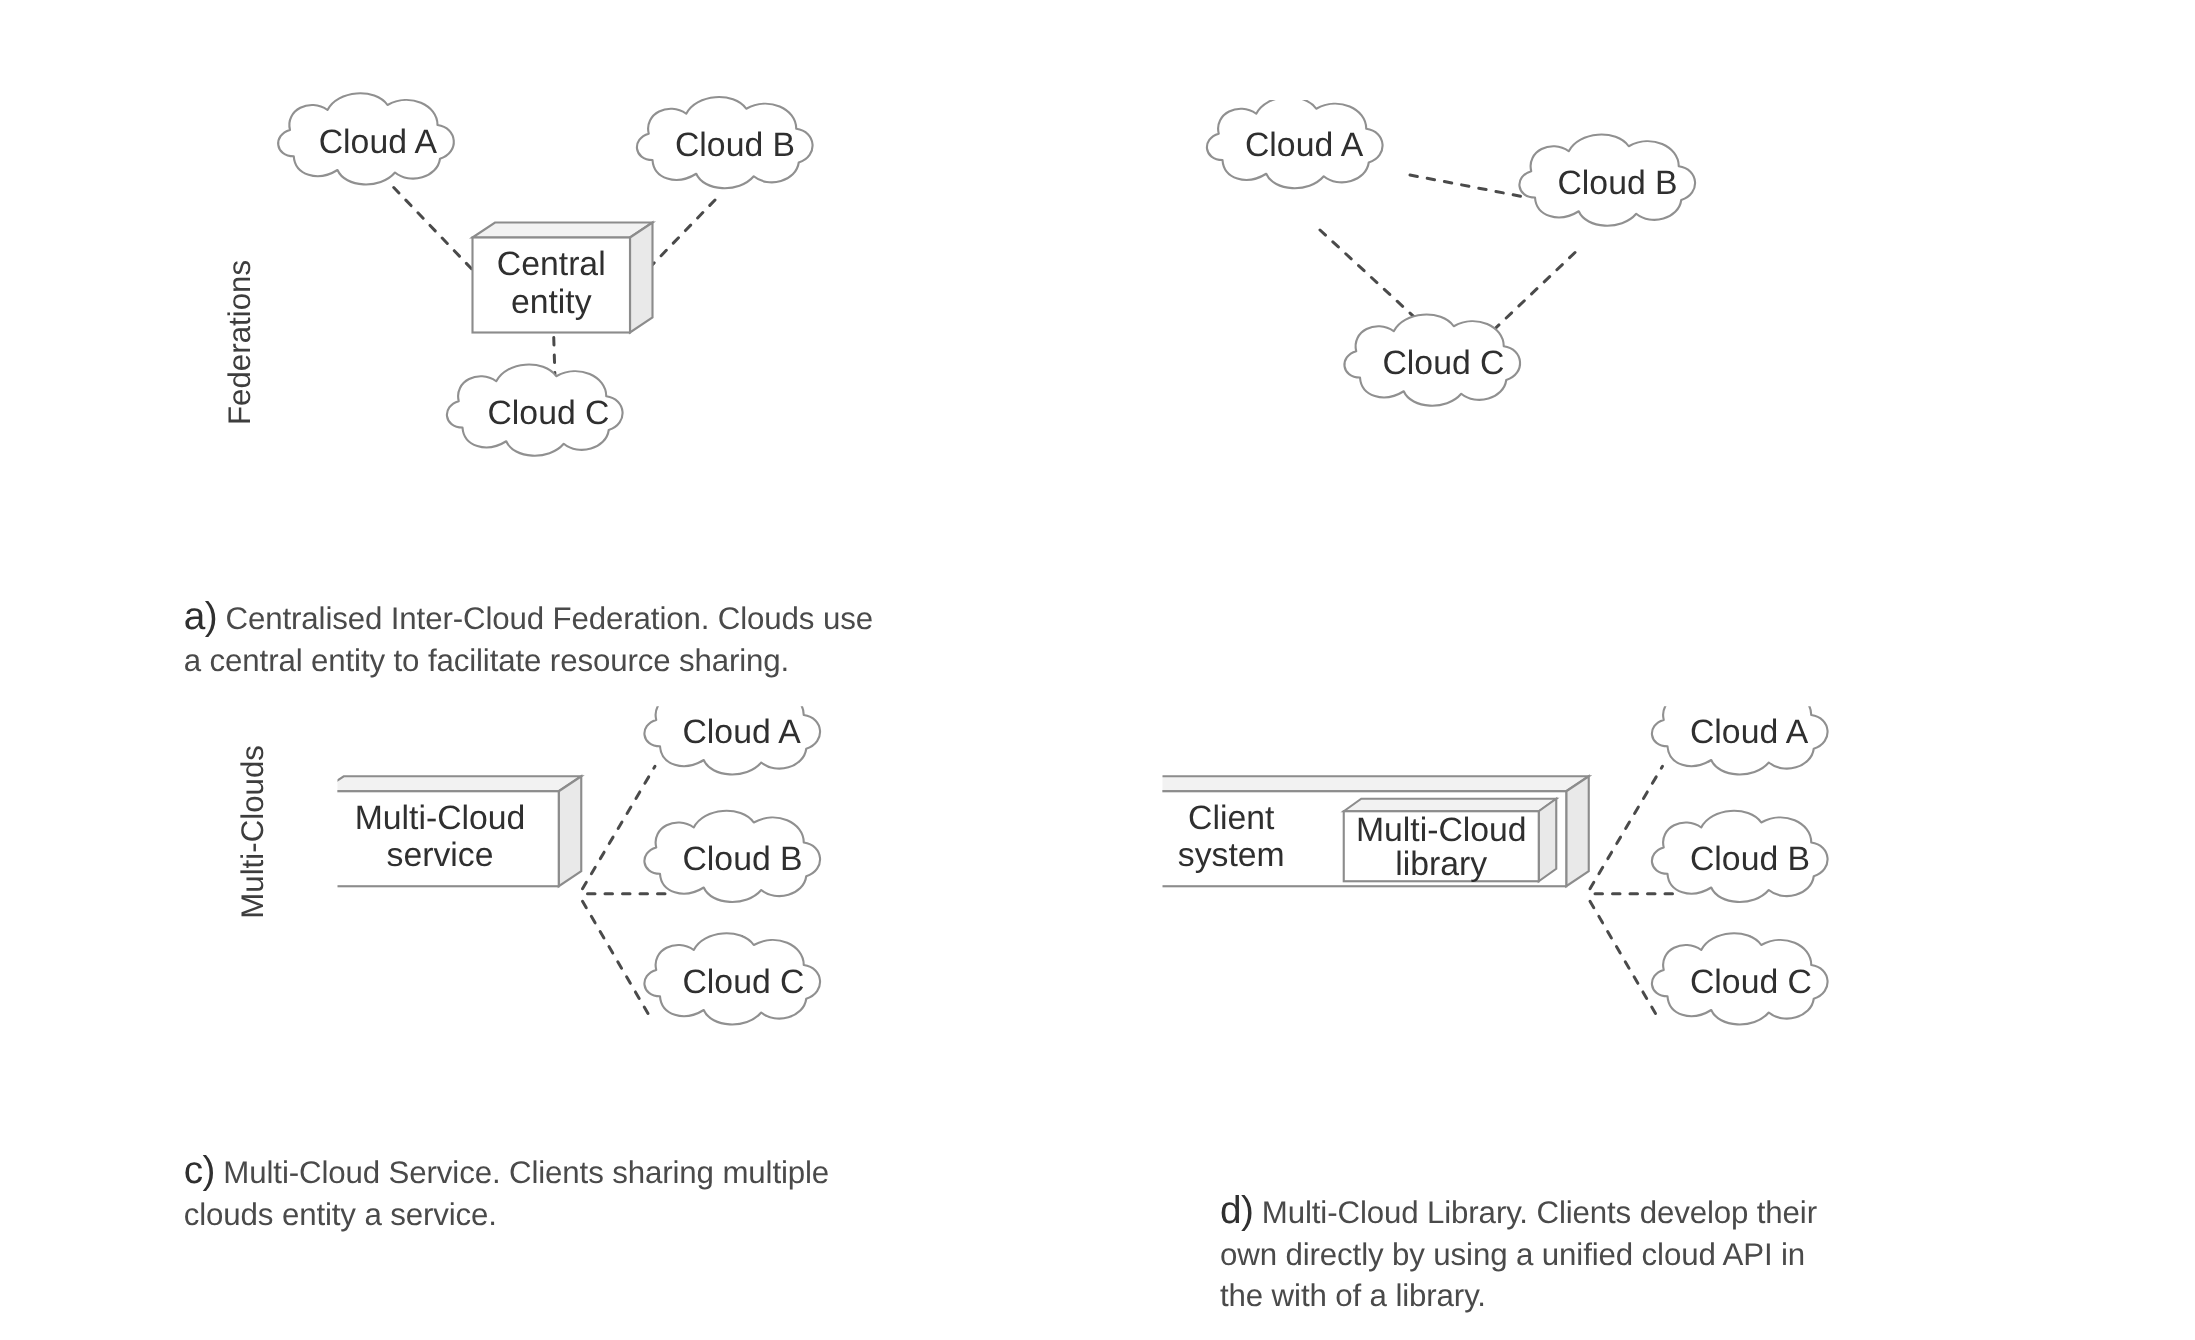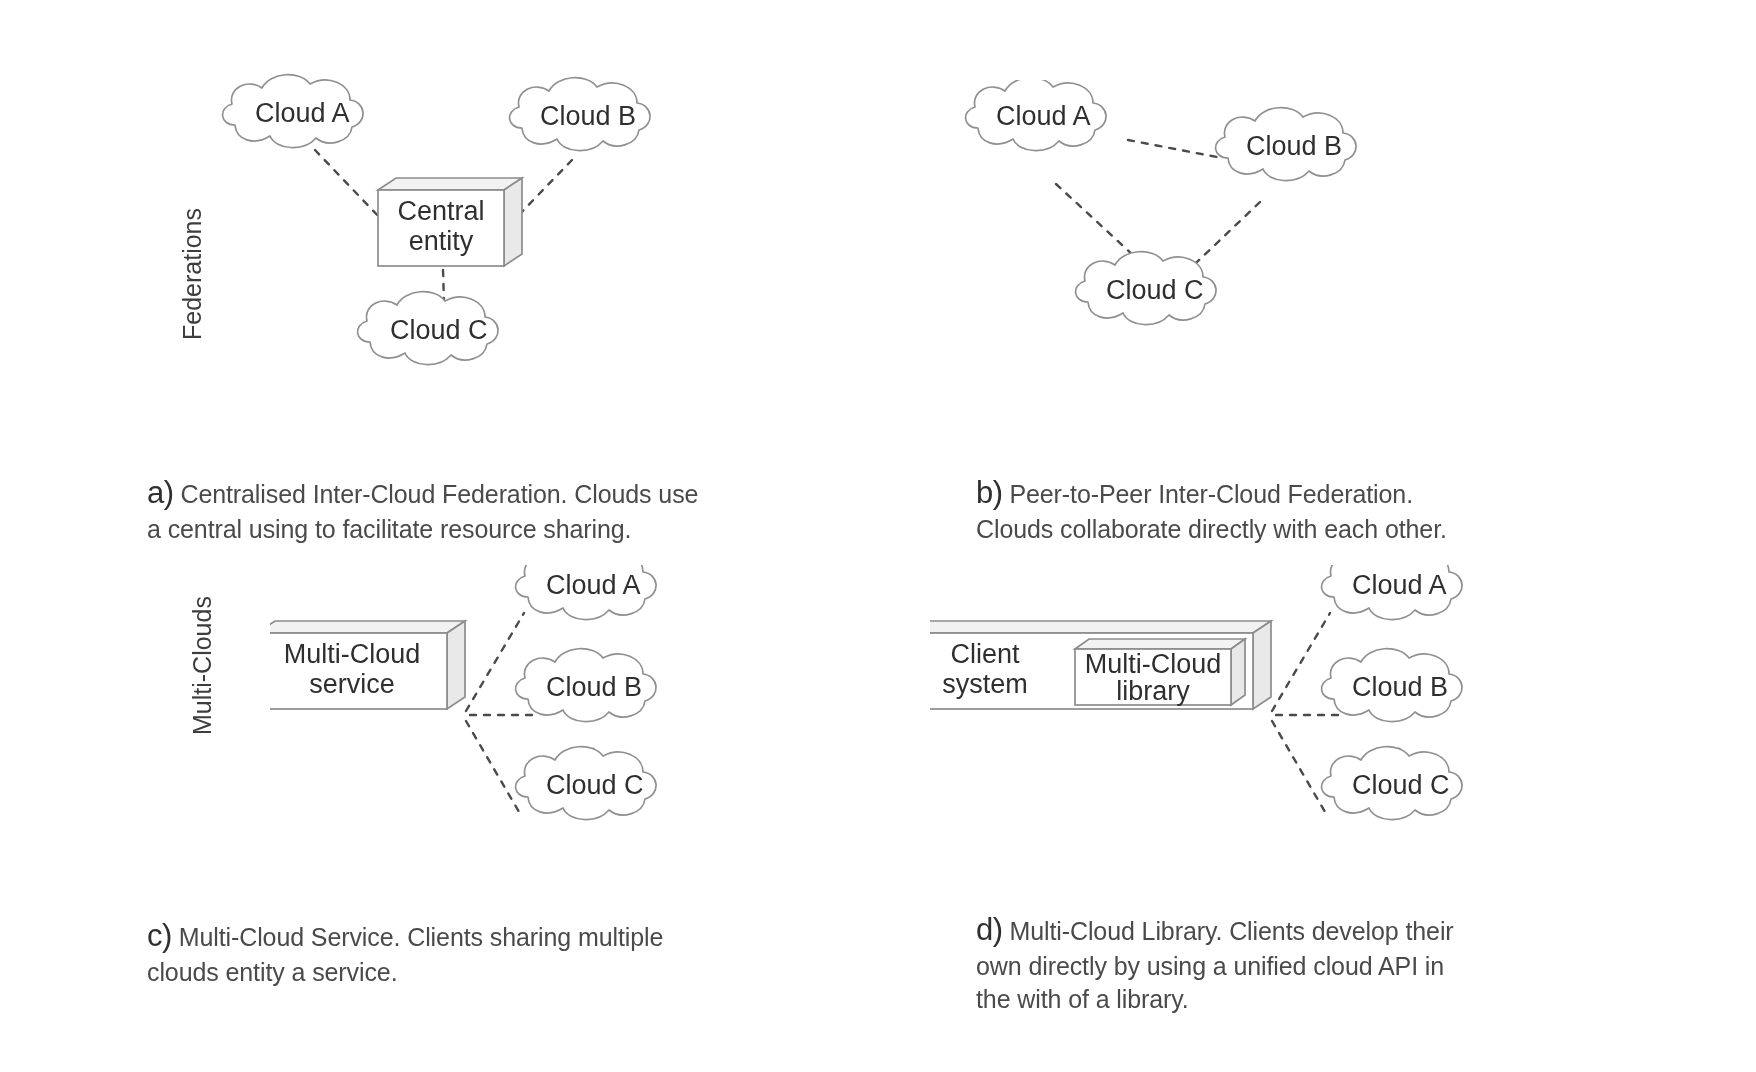--- a/index.html
+++ b/index.html
@@ -160,21 +160,21 @@
         <text class="box-label" x="241" y="150" text-anchor="middle">Central</text>
         <text class="box-label" x="241" y="180" text-anchor="middle">entity</text>
       </g>
     </svg>
   </div>
 
   <div class="caption" style="left:99px; top:472px; width:660px;">
     <span class="cap-letter">a)</span>
     <span class="cap-text">Centralised Inter-Cloud Federation. Clouds use</span>
     <br>
-    <span class="cap-text">a central using to facilitate resource sharing.</span>
+    <span class="cap-text">a central entity to facilitate resource sharing.</span>
   </div>
 
   <div class="panel" style="left:960px; top:80px; width:560px; height:280px;">
     <svg class="panel-canvas" width="560" height="280" viewBox="0 0 560 280">
 
       <g>
         <path class="link" d="M 168 60 L 262 78"></path>
         <path class="link" d="M 96 104 L 200 200"></path>
         <path class="link" d="M 300 122 L 216 202"></path>
       </g>
@@ -213,26 +213,20 @@
           C 221 171 243 181 243 197
           C 259 199 261 219 245 224
           C 243 239 221 245 209 235
           C 197 249 169 247 163 233
           C 147 243 129 237 128 222 Z"></path>
         <text class="node-label" x="146" y="219">Cloud C</text>
       </g>
     </svg>
   </div>
 
-  <div class="caption" style="left:928px; top:472px; width:660px;">
-    <span class="cap-letter">b)</span>
-    <span class="cap-text">Peer-to-Peer Inter-Cloud Federation.</span>
-    <br>
-    <span class="cap-text">Clouds collaborate directly with each other.</span>
-  </div>
 
   <div class="panel" style="left:270px; top:565px; width:520px; height:300px;">
     <svg class="panel-canvas" width="520" height="300" viewBox="0 0 520 300">
 
       <g>
         <path class="link" d="M 196 146 L 254 48"></path>
         <path class="link" d="M 200 150 L 262 150"></path>
         <path class="link" d="M 196 156 L 252 252"></path>
       </g>
 
@@ -355,21 +349,21 @@
           C 497 181 519 191 519 207
           C 535 209 537 229 521 234
           C 519 249 497 255 485 245
           C 473 259 445 257 439 243
           C 423 253 405 247 404 232 Z"></path>
         <text class="node-label" x="422" y="229">Cloud C</text>
       </g>
     </svg>
   </div>
 
-  <div class="caption" style="left:928px; top:909px; width:640px;">
+  <div class="caption" style="left:928px; top:947px; width:640px;">
     <span class="cap-letter">d)</span>
     <span class="cap-text">Multi-Cloud Library. Clients develop their</span>
     <br>
     <span class="cap-text">own directly by using a unified cloud API in</span>
     <br>
     <span class="cap-text">the with of a library.</span>
   </div>
 
 </div>
 

